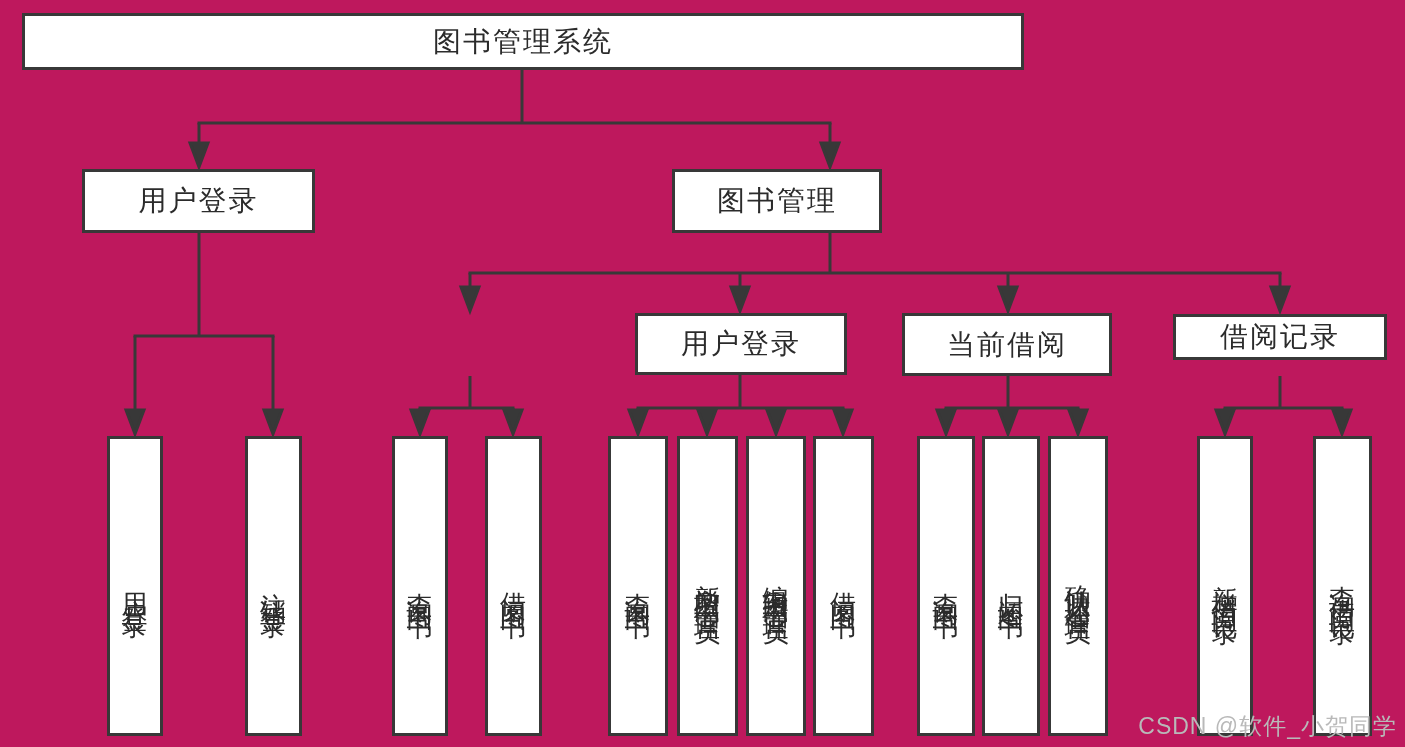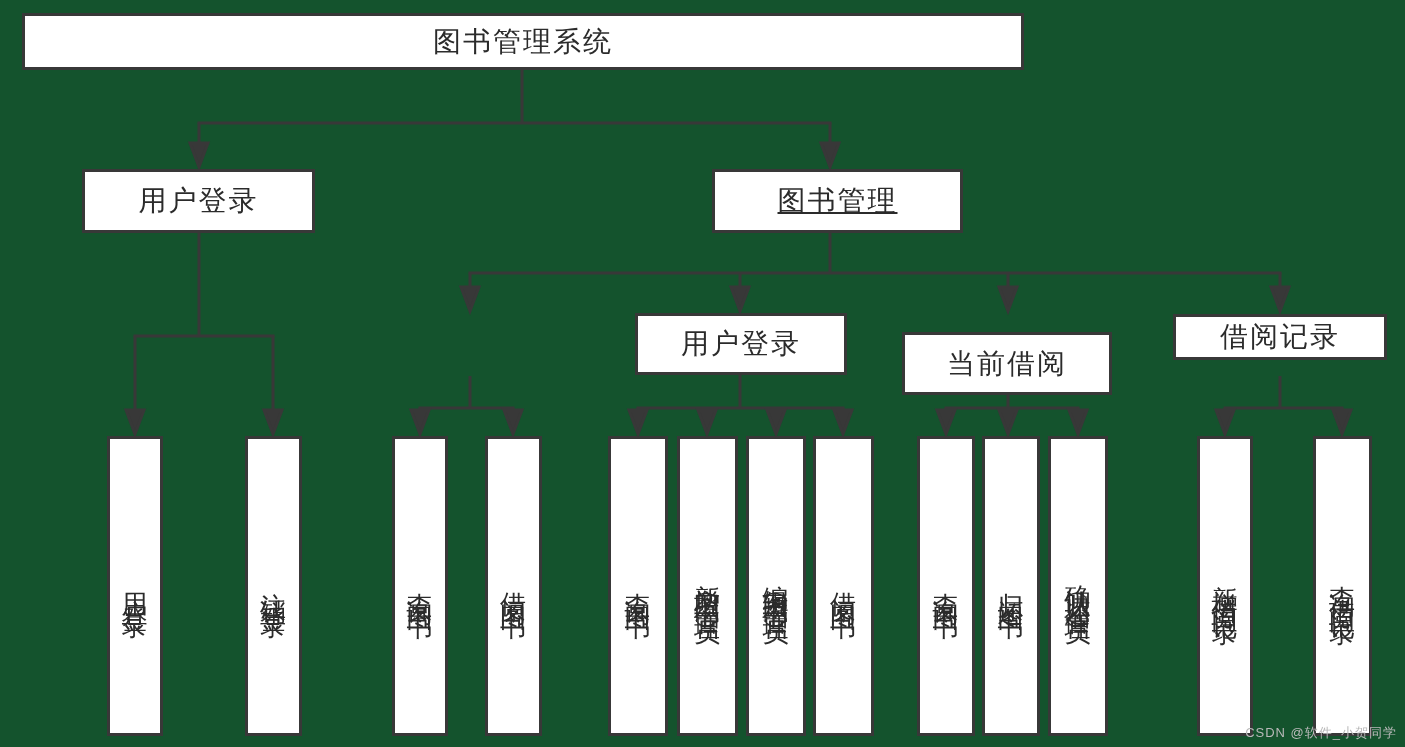--- a/index.html
+++ b/index.html
@@ -1,20 +1,20 @@
 <!DOCTYPE html>
 <html><head>
 <meta charset="utf-8">
 <style>
   html, body { margin: 0; padding: 0; background: #ffffff; }
   .canvas {
     position: relative;
     width: 1405px;
     height: 747px;
-    background: #14532d;
+    background: #be185d;
     font-family: "Liberation Sans", "DejaVu Sans", sans-serif;
     overflow: hidden;
   }
   .connector-layer {
     position: absolute;
     left: 0; top: 0;
     width: 1405px; height: 747px;
   }
   .hnode {
     position: absolute;
@@ -45,44 +45,44 @@
     font-size: 26px;
     letter-spacing: 7px;
     line-height: 1;
     color: #2b2b2b;
     white-space: nowrap;
   }
   .vnode.long .vtext { letter-spacing: 5px; }
   
   #n-root           { left: 22px;   top: 13px;  width: 1002px; height: 57px; }
   #n-user-login     { left: 82px;   top: 169px; width: 233px;  height: 64px; }
-  #n-book-mgmt      { left: 712px;  top: 169px; width: 251px;  height: 64px; text-decoration: underline; }
+  #n-book-mgmt      { left: 672px;  top: 169px; width: 210px;  height: 64px; }
   #n-new-book       { left: 363px;  top: 313px; width: 215px;  height: 63px; }
   #n-book-borrow    { left: 635px;  top: 313px; width: 212px;  height: 62px; }
-  #n-current-borrow { left: 902px;  top: 313px; width: 210px;  height: 63px; margin-top: 19px; }
+  #n-current-borrow { left: 902px;  top: 313px; width: 210px;  height: 63px; }
   #n-borrow-records { left: 1173px; top: 314px; width: 214px;  height: 46px; }
   
   #v-login        { left: 107px;  width: 56px; }
   #v-logout       { left: 245px;  width: 57px; }
   #v-nb-query     { left: 392px;  width: 56px; }
   #v-nb-borrow    { left: 485px;  width: 57px; }
   #v-bb-query     { left: 608px;  width: 60px; }
   #v-bb-add       { left: 677px;  width: 61px; }
   #v-bb-edit      { left: 746px;  width: 60px; }
   #v-bb-borrow    { left: 813px;  width: 61px; }
   #v-cb-query     { left: 917px;  width: 58px; }
   #v-cb-return    { left: 982px;  width: 58px; }
   #v-cb-confirm   { left: 1048px; width: 60px; }
   #v-br-add       { left: 1197px; width: 56px; }
   #v-br-query     { left: 1313px; width: 59px; }
   .watermark {
     position: absolute;
     right: 8px;
     bottom: 5px;
-    font-size: 13px;
+    font-size: 23px;
     letter-spacing: 1px;
     color: #b9b9b9;
   }
 </style>
 </head>
 <body>
 
 <div class="canvas">
 
   <svg class="connector-layer" viewBox="0 0 1405 747" xmlns="http://www.w3.org/2000/svg">

